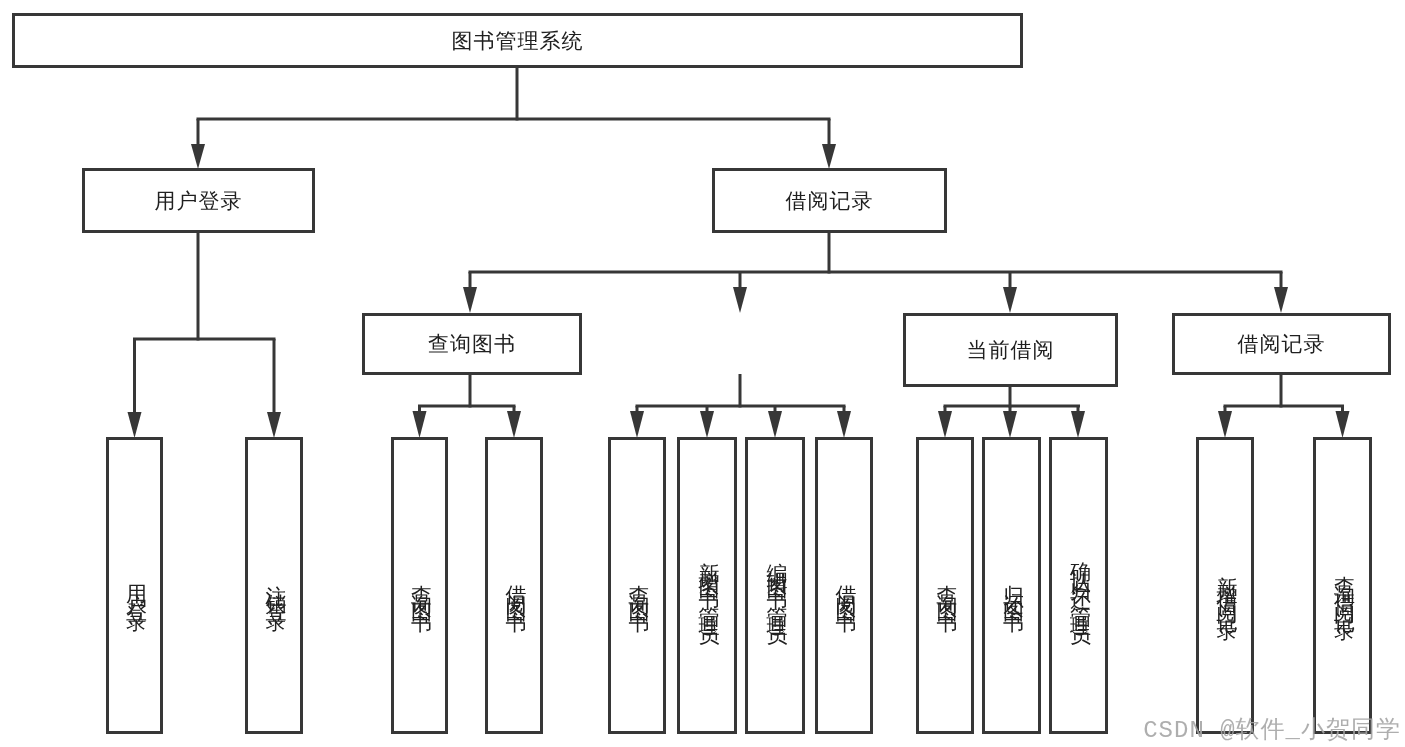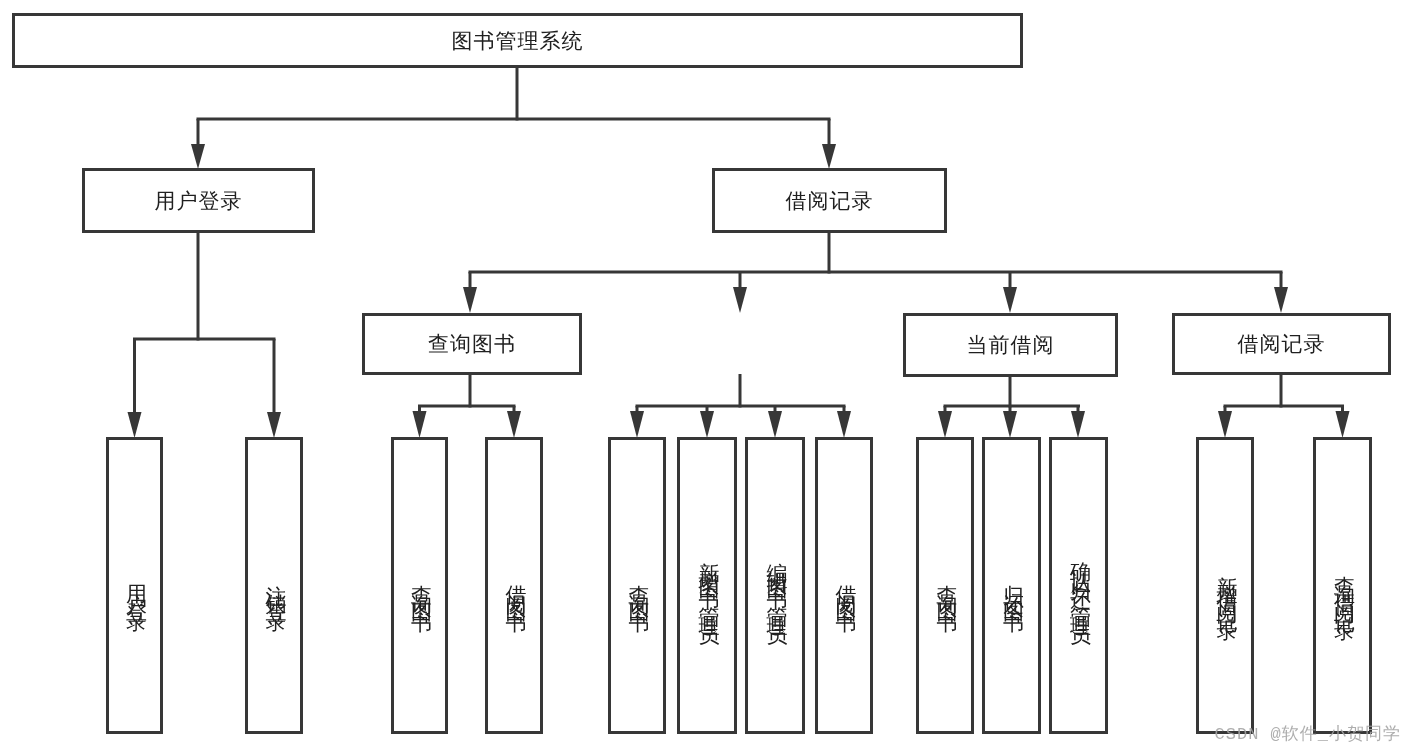--- a/index.html
+++ b/index.html
@@ -28,21 +28,21 @@
   }
   .node.v span{
     writing-mode:vertical-rl;
     text-orientation:mixed;
     letter-spacing:9px;
     line-height:1.05;
   }
   .watermark{
     position:absolute;
     right:4px;bottom:2px;
-    font-size:17px;
+    font-size:24px;
     letter-spacing:1px;
     color:rgba(165,165,165,0.9);
     z-index:10;
     white-space:nowrap;
   }
 </style>
 </head>
 <body>
 
 <div class="canvas">
@@ -130,21 +130,21 @@
   <div class="node h" style="left:82px;top:168px;width:233px;height:65px">
     <span>用户登录</span>
   </div>
   <div class="node h" style="left:712px;top:168px;width:235px;height:65px">
     <span>借阅记录</span>
   </div>
 
   <div class="node h" style="left:362px;top:313px;width:220px;height:62px">
     <span>查询图书</span>
   </div>
-  <div class="node h" style="left:903px;top:313px;width:215px;height:64px">
+  <div class="node h" style="left:903px;top:313px;width:215px;height:74px">
     <span>当前借阅</span>
   </div>
   <div class="node h" style="left:1172px;top:313px;width:219px;height:62px">
     <span>借阅记录</span>
   </div>
 
   <div class="node v" style="left:106px;top:437px;width:57px;height:297px">
     <span>用户登录</span>
   </div>
   <div class="node v" style="left:245px;top:437px;width:58px;height:297px">

